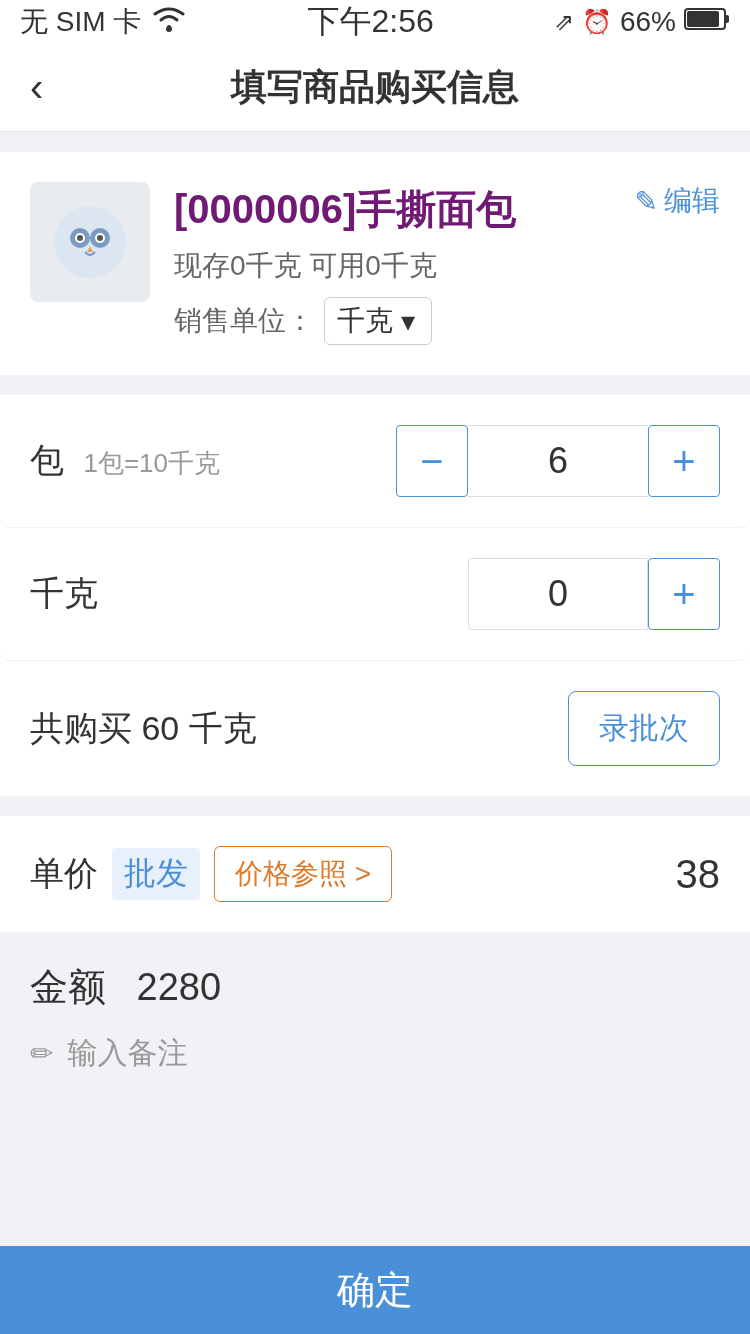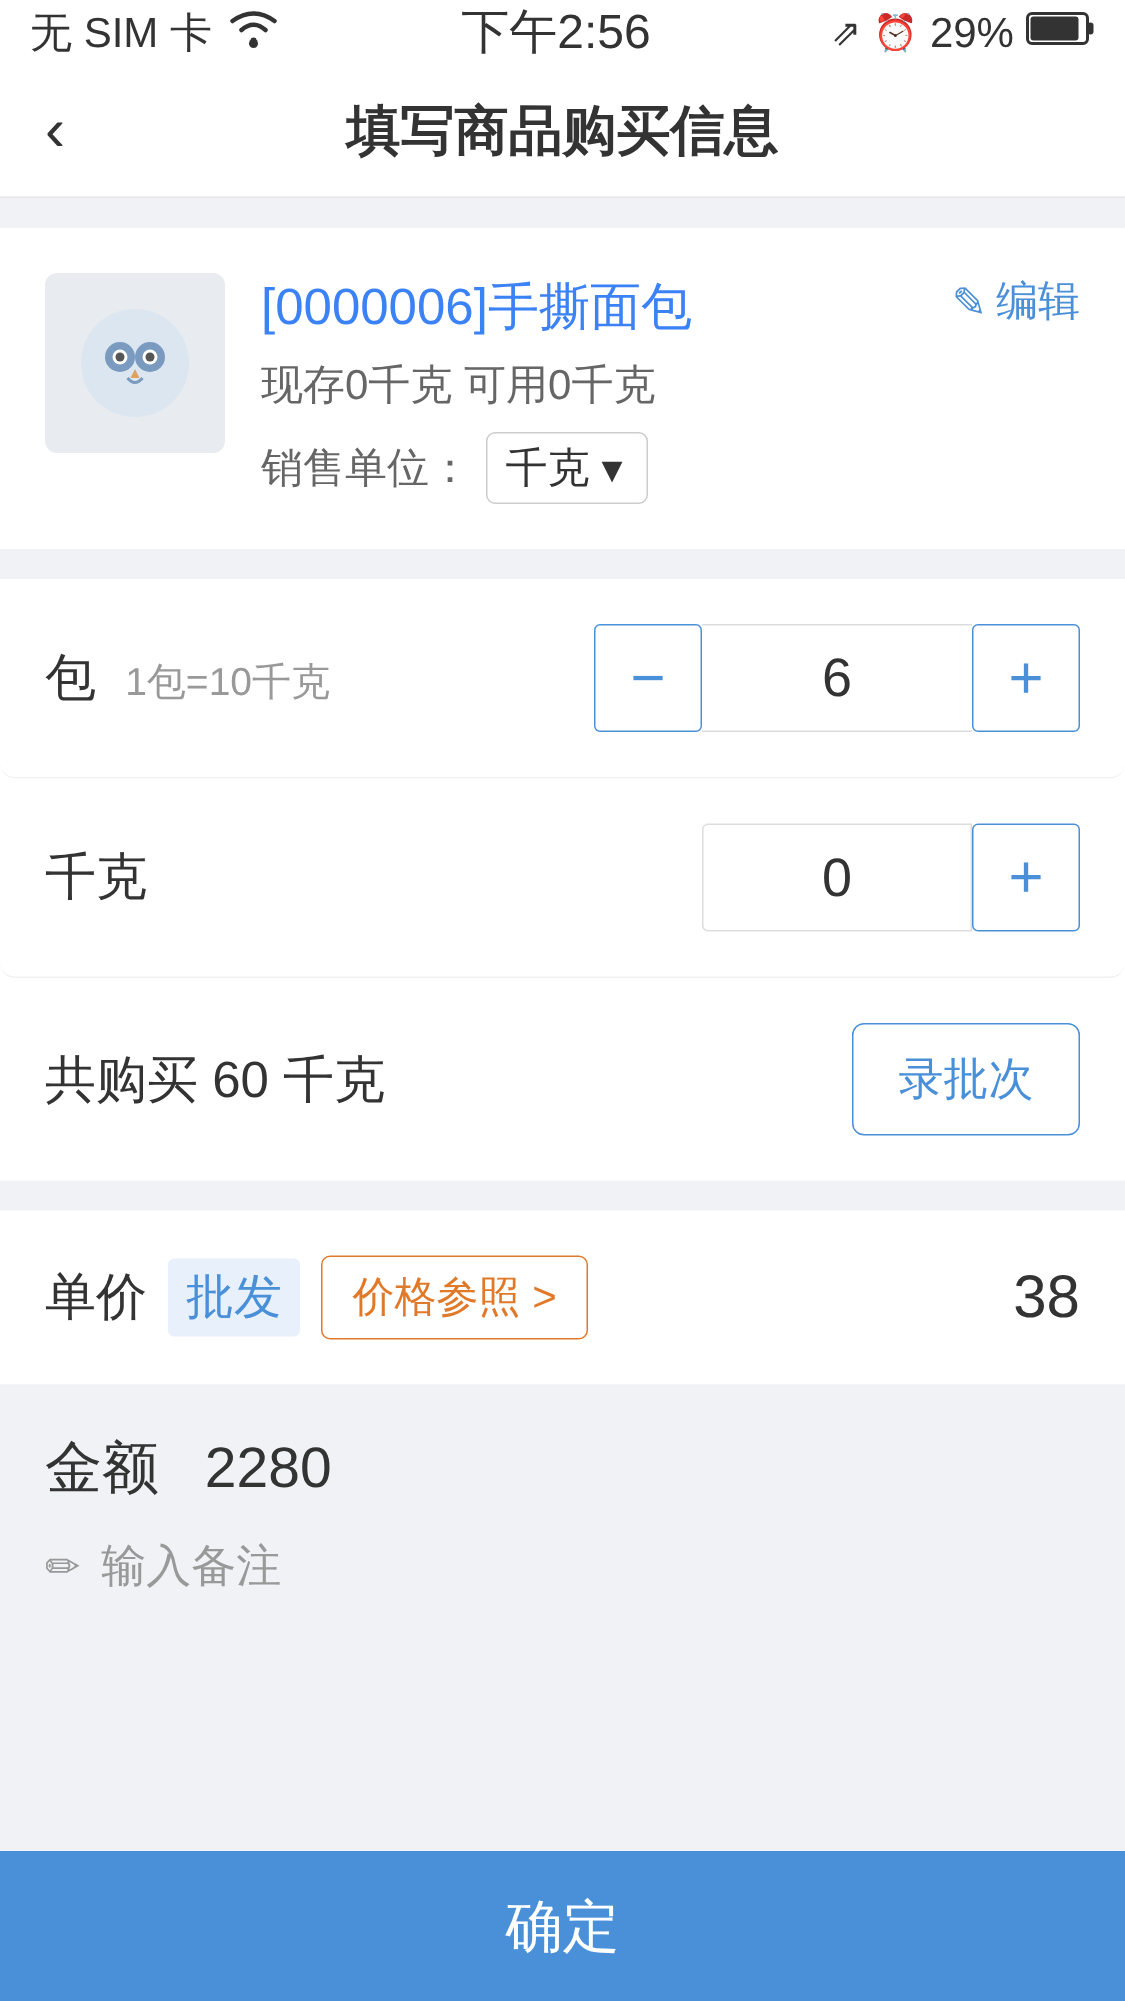--- a/index.html
+++ b/index.html
@@ -68,21 +68,21 @@
       background: #e8ecf0;
       border-radius: 8px;
       display: flex;
       align-items: center;
       justify-content: center;
       flex-shrink: 0;
       color: #aaa;
       font-size: 40px;
     }
     .product-info { flex: 1; }
-    .product-name { font-size: 34px; font-weight: 400; color: #3b82f6; margin-bottom: 10px; }
+    .product-name { font-size: 40px; font-weight: 700; color: #701a75; margin-bottom: 10px; }
     .product-stock { font-size: 28px; color: #666; margin-bottom: 12px; }
     .product-unit { font-size: 28px; color: #666; display: flex; align-items: center; gap: 10px; }
     .unit-select {
       border: 1px solid #ccc;
       border-radius: 6px;
       padding: 4px 16px 4px 12px;
       font-size: 28px;
       color: #333;
       background: #fff;
       position: relative;
@@ -225,21 +225,21 @@
       flex: 1;
       min-height: 340px;
     }
 
     
     .confirm-btn {
       position: fixed;
       bottom: 0;
       left: 0;
       width: 750px;
-      height: 100px;
+      height: 88px;
       background: #4a90d9;
       color: #fff;
       font-size: 38px;
       font-weight: 500;
       display: flex;
       align-items: center;
       justify-content: center;
       cursor: pointer;
     }
   </style>
@@ -255,21 +255,21 @@
           <path d="M10 15 Q18 8 26 15" fill="none" stroke="#333" stroke-width="3" stroke-linecap="round"></path>
           <path d="M4 9 Q18 -1 32 9" fill="none" stroke="#333" stroke-width="3" stroke-linecap="round"></path>
           <circle cx="18" cy="24" r="3" fill="#333"></circle>
         </svg>
     </span>
   </div>
   <div class="status-center">下午2:56</div>
   <div class="status-right">
     <span style="font-size:24px;">⇗</span>
     <span style="font-size:24px;">⏰</span>
-    <span style="font-size:28px;">29%</span>
+    <span style="font-size:28px;">66%</span>
     <span>
       <svg width="46" height="26" viewBox="0 0 46 26">
           <rect x="1" y="3" width="40" height="20" rx="3" ry="3" fill="none" stroke="#333" stroke-width="2"></rect>
           <rect x="41" y="9" width="4" height="8" rx="2" fill="#333"></rect>
           <rect x="3" y="5" width="32" height="16" rx="2" fill="#333"></rect>
         </svg>
     </span>
   </div>
 </div>
 

